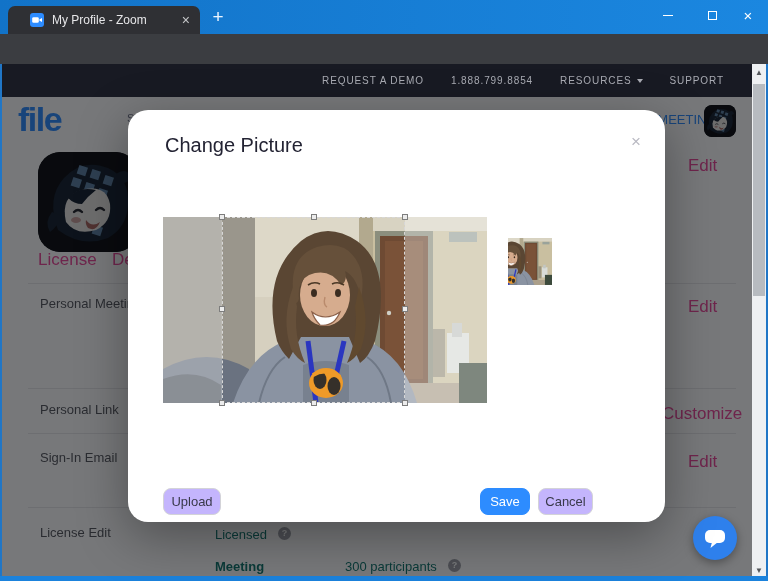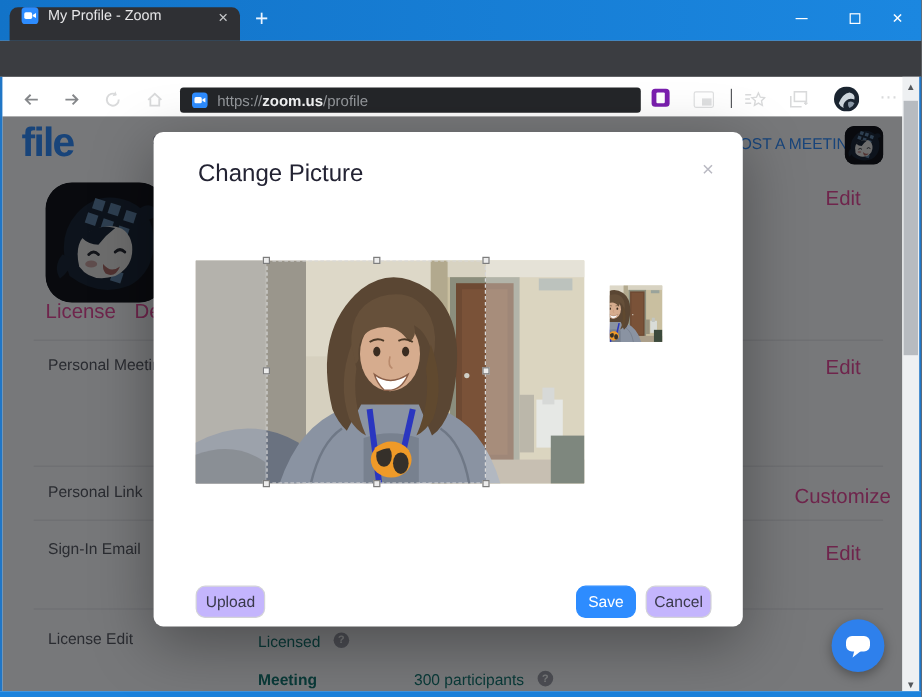--- a/index.html
+++ b/index.html
@@ -4,21 +4,21 @@
 <style>
   * { margin:0; padding:0; box-sizing:border-box; }
   html,body { background:#000; }
   .screen{ position:relative; width:768px; height:581px; overflow:hidden;
     font-family:"Liberation Sans",sans-serif; background:#fff; }
 
   
   .titlebar{ position:absolute; left:0; top:0; width:768px; height:34px;
     background:linear-gradient(90deg,#1273c8,#1b87e0); }
   .tab{ position:absolute; left:8px; top:6px; width:192px; height:28px;
-    background:#2f3034; border-radius:7px 7px 0 0; display:flex; align-items:flex-start; }
+    background:#2f3034; border-radius:7px 7px 0 0; display:flex; align-items:center;padding-left:12px; }
   .tab .fav{ margin-left:10px; }
   .tab .t-title{ margin-left:8px; font-size:12px; color:#e6e6e8; white-space:nowrap; }
   .tab .t-close{ margin-left:auto; margin-right:10px; color:#c6c7c9; font-size:14px; cursor:default; }
   .newtab{ position:absolute; left:206px; top:5px; width:24px; height:24px; color:#eaf4ff;
     font-size:19px; font-weight:300; text-align:center; line-height:23px; }
   .winctl{ position:absolute; top:0; height:30px; width:42px; display:flex;
     align-items:center; justify-content:center; color:#fff; }
   .wc-min{ left:647px; } .wc-max{ left:691px; } .wc-close{ left:727px; font-size:15px; }
   .wc-bar{ width:10px; height:1px; background:#fff; display:block; }
   .wc-box{ width:9px; height:9px; border:1px solid #fff; display:block; }
@@ -74,22 +74,22 @@
   .frame-l{ position:absolute; left:0; top:64px; width:2px; height:512px; background:#2076c6; z-index:8; }
   .frame-r{ position:absolute; left:766px; top:64px; width:2px; height:512px; background:#2076c6; z-index:8; }
   .frame-b{ position:absolute; left:0; top:576px; width:768px; height:5px; background:#1b82dc; z-index:8; }
 
   
   .chat{ position:absolute; left:693px; top:516px; width:44px; height:44px; border-radius:50%;
     background:#2e80ec; z-index:7; box-shadow:0 3px 10px rgba(0,0,0,.35);
     display:flex; align-items:center; justify-content:center; }
 
   
-  .modal{ position:absolute; left:128px; top:110px; width:491px; height:412px; background:#fff;
-    border-radius:8px; z-index:10; box-shadow:0 14px 50px rgba(0,0,0,.35); }
+  .modal{ position:absolute; left:128px; top:110px; width:537px; height:412px; background:#fff;
+    border-radius:20px; z-index:10; box-shadow:0 14px 50px rgba(0,0,0,.35); }
   .m-title{ position:absolute; left:37px; top:24px; font-size:20px; color:#232333; }
   .m-close{ position:absolute; right:24px; top:22px; font-size:17px; color:#b9b9c2; cursor:default; }
   .m-body{ position:absolute; left:37px; top:64px; width:430px; font-size:13.5px; line-height:21px; color:#232333; }
   .m-red{ color:#d0342c; font-weight:700; }
   .cropwrap{ position:absolute; left:35px; top:107px; width:324px; height:186px; }
   .crop-dim{ position:absolute; top:0; height:186px; background:rgba(255,255,255,.34); }
   .crop-sel{ position:absolute; left:59px; top:0; width:183px; height:186px; border:1px dashed #d7d7d7; }
   .handle{ position:absolute; width:6px; height:6px; background:#ececec; border:1px solid #7d7d7d; }
   .preview{ position:absolute; left:380px; top:110px; width:59px; height:83px; overflow:hidden; }
   .btn{ position:absolute; height:27px; border-radius:8px; border:1px solid #d3d3d8; background:#c4b5fd;
@@ -234,20 +234,29 @@
       <path d="M2 5 V14 H11 M13 11 H16 M14.5 9.5 V12.5" stroke="#d9dadb" stroke-width="1.3" fill="none"></path>
     </svg>
     <svg class="tb-avatar" width="21" height="21">
       <circle cx="10.5" cy="10.5" r="10.5" fill="#1a2430"></circle>
       <path d="M4 14 Q7 6 13 5 Q18 6 17 11 Q13 9 10 12 Q7 15 8 18 Q5 17 4 14Z" fill="#cdd5dc"></path>
       <path d="M12 13 Q15 12 17 14 Q16 17 13 18 Q11 16 12 13Z" fill="#8795a3"></path>
     </svg>
     <div class="tb-dots">⋯</div>
   </div>
 
+  <div class="siteheader">
+    <span class="sh-item">REQUEST A DEMO</span>
+    <span class="sh-item">1.888.799.8854</span>
+    <span class="sh-item">
+        <span>RESOURCES</span>
+        <span class="caret"></span>
+      </span>
+    <span class="sh-item">SUPPORT</span>
+  </div>
 
   <div class="page-white"></div>
 
   <div class="logo">file</div>
   <div class="nav-partial">SO</div>
   <div class="host">
       <span>HOST A MEETING</span>
       <span class="caret"></span>
     </div>
   <div class="avatar-mini">

